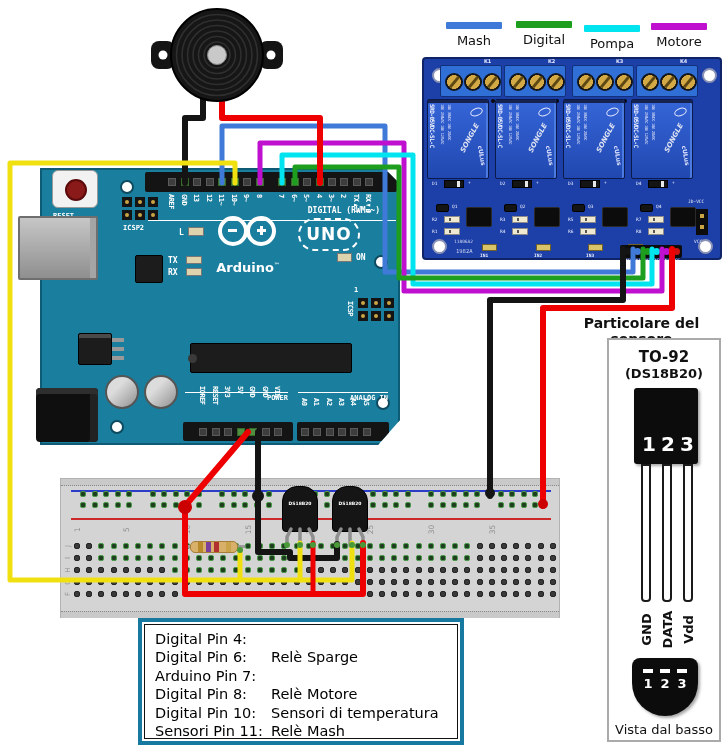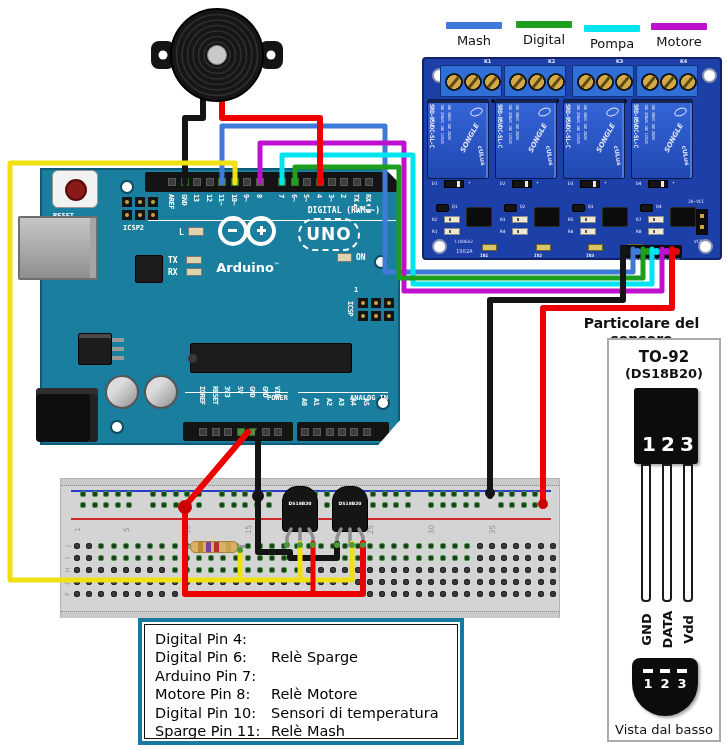--- a/index.html
+++ b/index.html
@@ -825,29 +825,29 @@
         <span>Digital Pin 4:</span>
         </div>
       <div class="leg-row">
         <span>Digital Pin 6:</span>
           <span>Relè Sparge</span>
         </div>
       <div class="leg-row">
         <span>Arduino Pin 7:</span>
         </div>
       <div class="leg-row">
-        <span>Motore Pin 8:</span>
+        <span>Digital Pin 8:</span>
           <span>Relè Motore</span>
         </div>
       <div class="leg-row">
         <span>Digital Pin 10:</span>
           <span>Sensori di temperatura</span>
         </div>
       <div class="leg-row">
-        <span>Sparge Pin 11:</span>
+        <span>Sensori Pin 11:</span>
           <span>Relè Mash</span>
         </div>
     </div>
   </div>
 
   <svg id="wires-svg" width="727" height="750" style="left:0;top:0;">
       <polyline points="291,529 287,537 287,546" fill="none" stroke="#8f8f8f" stroke-width="3.5" stroke-linejoin="round" stroke-linecap="round"></polyline>
       <polyline points="300,529 300,546" fill="none" stroke="#8f8f8f" stroke-width="3.5" stroke-linejoin="round" stroke-linecap="round"></polyline>
       <polyline points="309,529 313,537 313,546" fill="none" stroke="#8f8f8f" stroke-width="3.5" stroke-linejoin="round" stroke-linecap="round"></polyline>
       <polyline points="341,529 337,537 337,546" fill="none" stroke="#8f8f8f" stroke-width="3.5" stroke-linejoin="round" stroke-linecap="round"></polyline>

